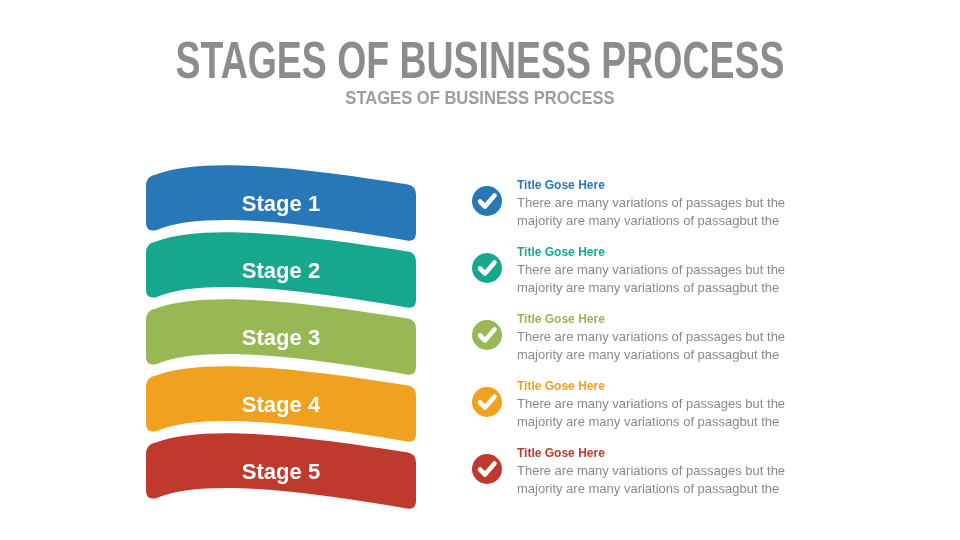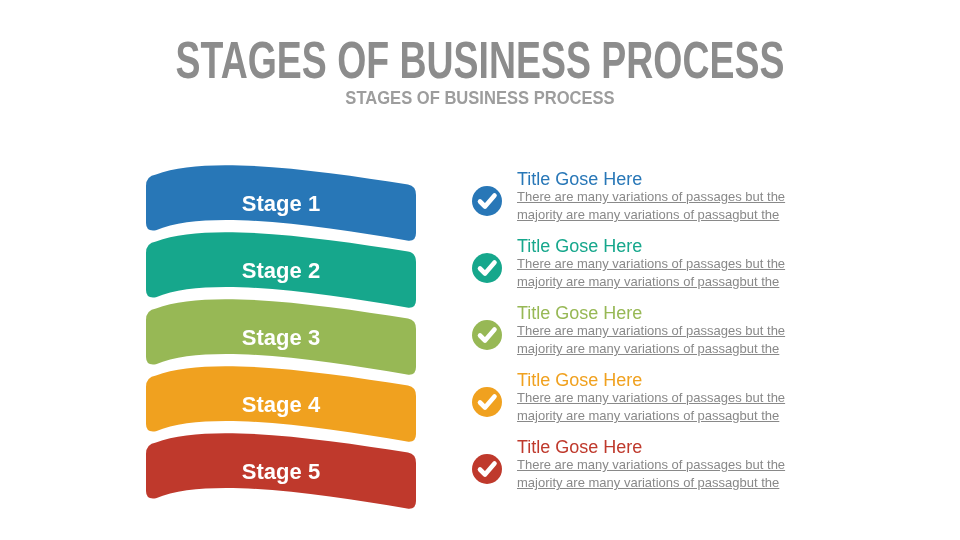--- a/index.html
+++ b/index.html
@@ -65,32 +65,33 @@
   .check-icon {
     flex: 0 0 30px;
     width: 30px;
     height: 30px;
     margin-top: 16px;
   }
   .item-text {
     margin-left: 15px;
   }
   .item-title {
-    font-size: 18px;
-    font-weight: normal;
+    margin-top: 6px;
+    font-size: 12px;
+    font-weight: bold;
     line-height: 18px;
     white-space: nowrap;
   }
   .item-body {
     font-size: 13px;
     line-height: 18px;
     color: #898989;
     white-space: nowrap;
   }
-  .item-body span { display: block; text-decoration: underline; }
+  .item-body span { display: block; }
 </style>
 </head>
 <body>
 
 <div class="slide">
 
   <div class="slide-title">STAGES OF BUSINESS PROCESS</div>
   <div class="slide-subtitle">STAGES OF BUSINESS PROCESS</div>
 
   <svg class="flags-svg" width="271" height="351" viewBox="0 0 271 351">

